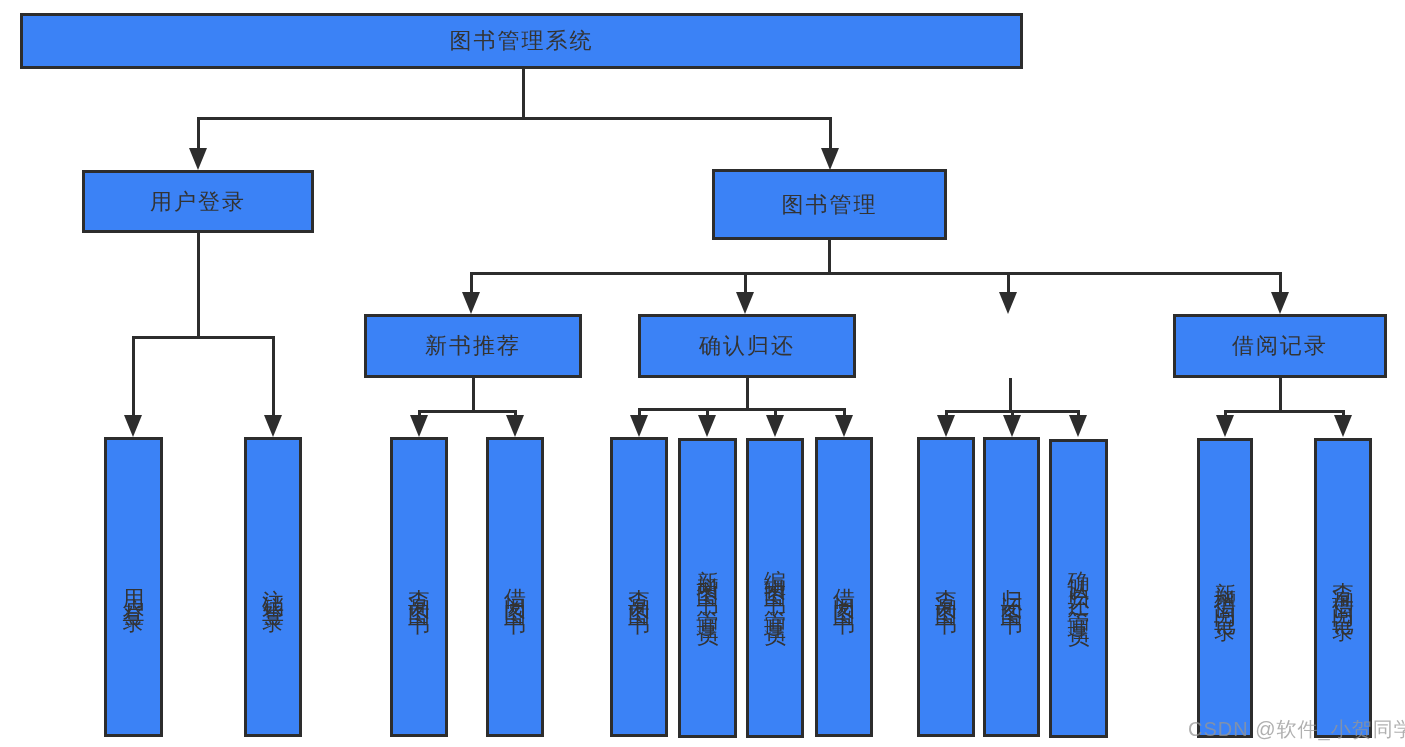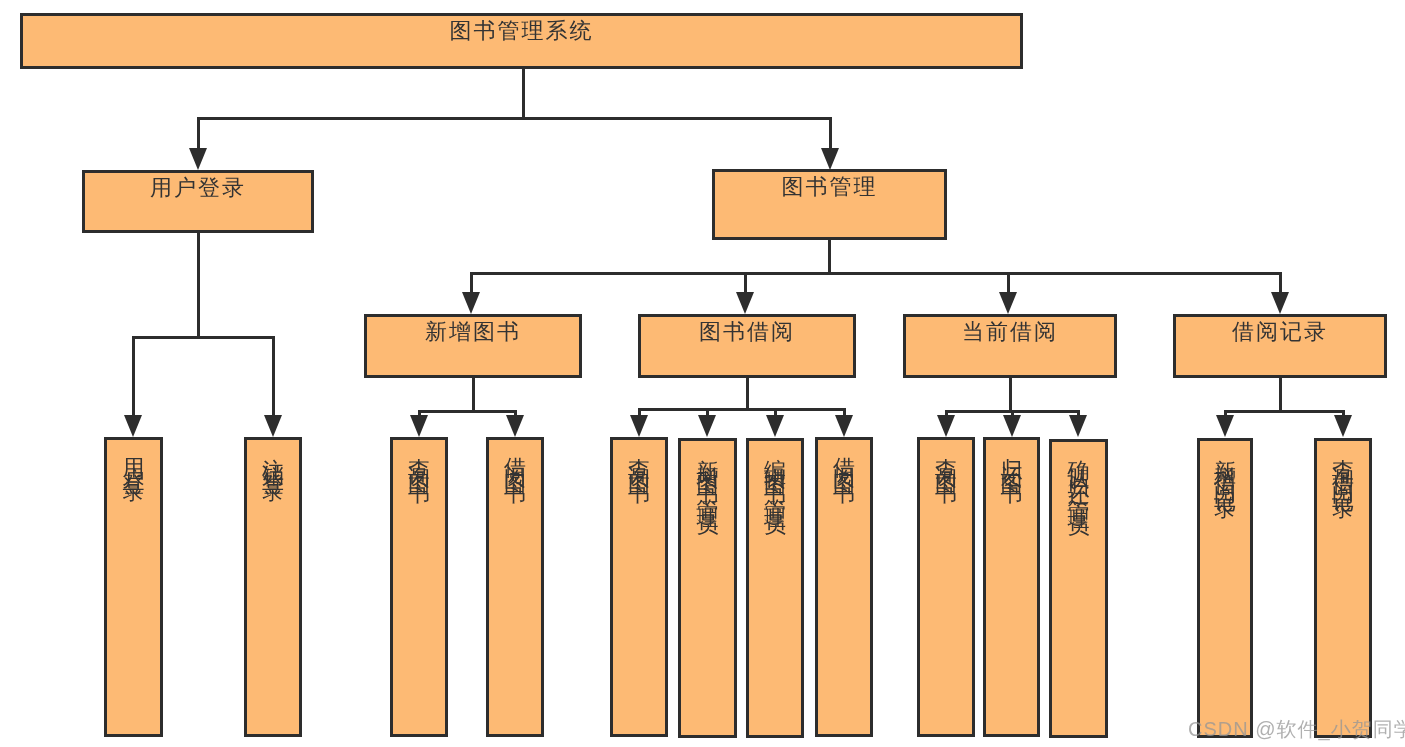--- a/index.html
+++ b/index.html
@@ -12,22 +12,23 @@
     position: relative;
     width: 1405px;
     height: 747px;
     background: #ffffff;
     overflow: hidden;
   }
   .node {
     position: absolute;
     box-sizing: border-box;
     border: 3px solid #2d2d2d;
-    background: #fdba74;
+    background: #3b82f6;
     display: flex;
+    align-items: center;
     justify-content: center;
     color: #333333;
   }
   .node .hlabel {
     font-size: 22px;
     letter-spacing: 2px;
     white-space: nowrap;
   }
   .node .vlabel {
     writing-mode: vertical-rl;
@@ -117,27 +118,24 @@
     <div class="node" style="left: 20px; top: 13px; width: 1003px; height: 56px;">
       <span class="hlabel">图书管理系统</span>
     </div>
     <div class="node" style="left: 82px; top: 170px; width: 232px; height: 63px;">
       <span class="hlabel">用户登录</span>
     </div>
     <div class="node" style="left: 712px; top: 169px; width: 235px; height: 71px;">
       <span class="hlabel">图书管理</span>
     </div>
     <div class="node" style="left: 364px; top: 314px; width: 218px; height: 64px;">
-      <span class="hlabel">新增图书</span>
+      <span class="hlabel">新书推荐</span>
     </div>
     <div class="node" style="left: 638px; top: 314px; width: 218px; height: 64px;">
-      <span class="hlabel">图书借阅</span>
-    </div>
-    <div class="node" style="left: 903px; top: 314px; width: 214px; height: 64px;">
-      <span class="hlabel">当前借阅</span>
+      <span class="hlabel">确认归还</span>
     </div>
     <div class="node" style="left: 1173px; top: 314px; width: 214px; height: 64px;">
       <span class="hlabel">借阅记录</span>
     </div>
     <div class="node" style="left: 104px; top: 437px; width: 59px; height: 300px;">
       <span class="vlabel">用户登录</span>
     </div>
     <div class="node" style="left: 244px; top: 437px; width: 58px; height: 300px;">
       <span class="vlabel">注销登录</span>
     </div>

